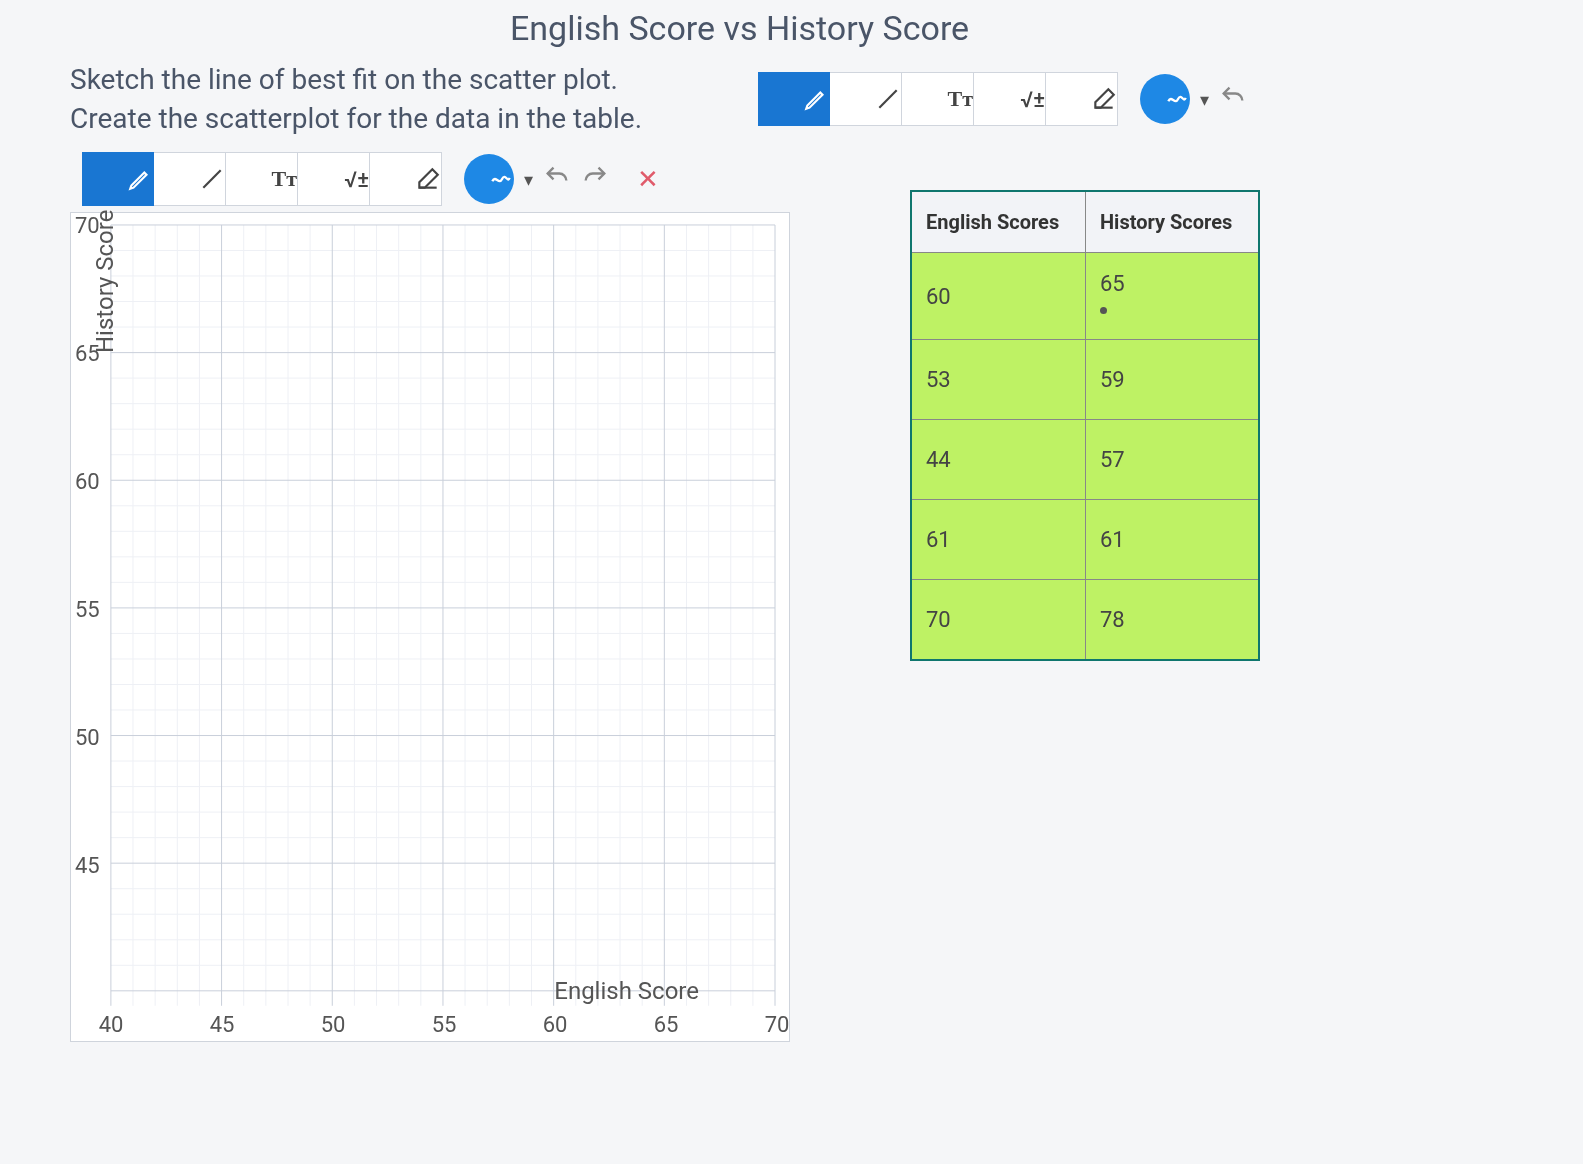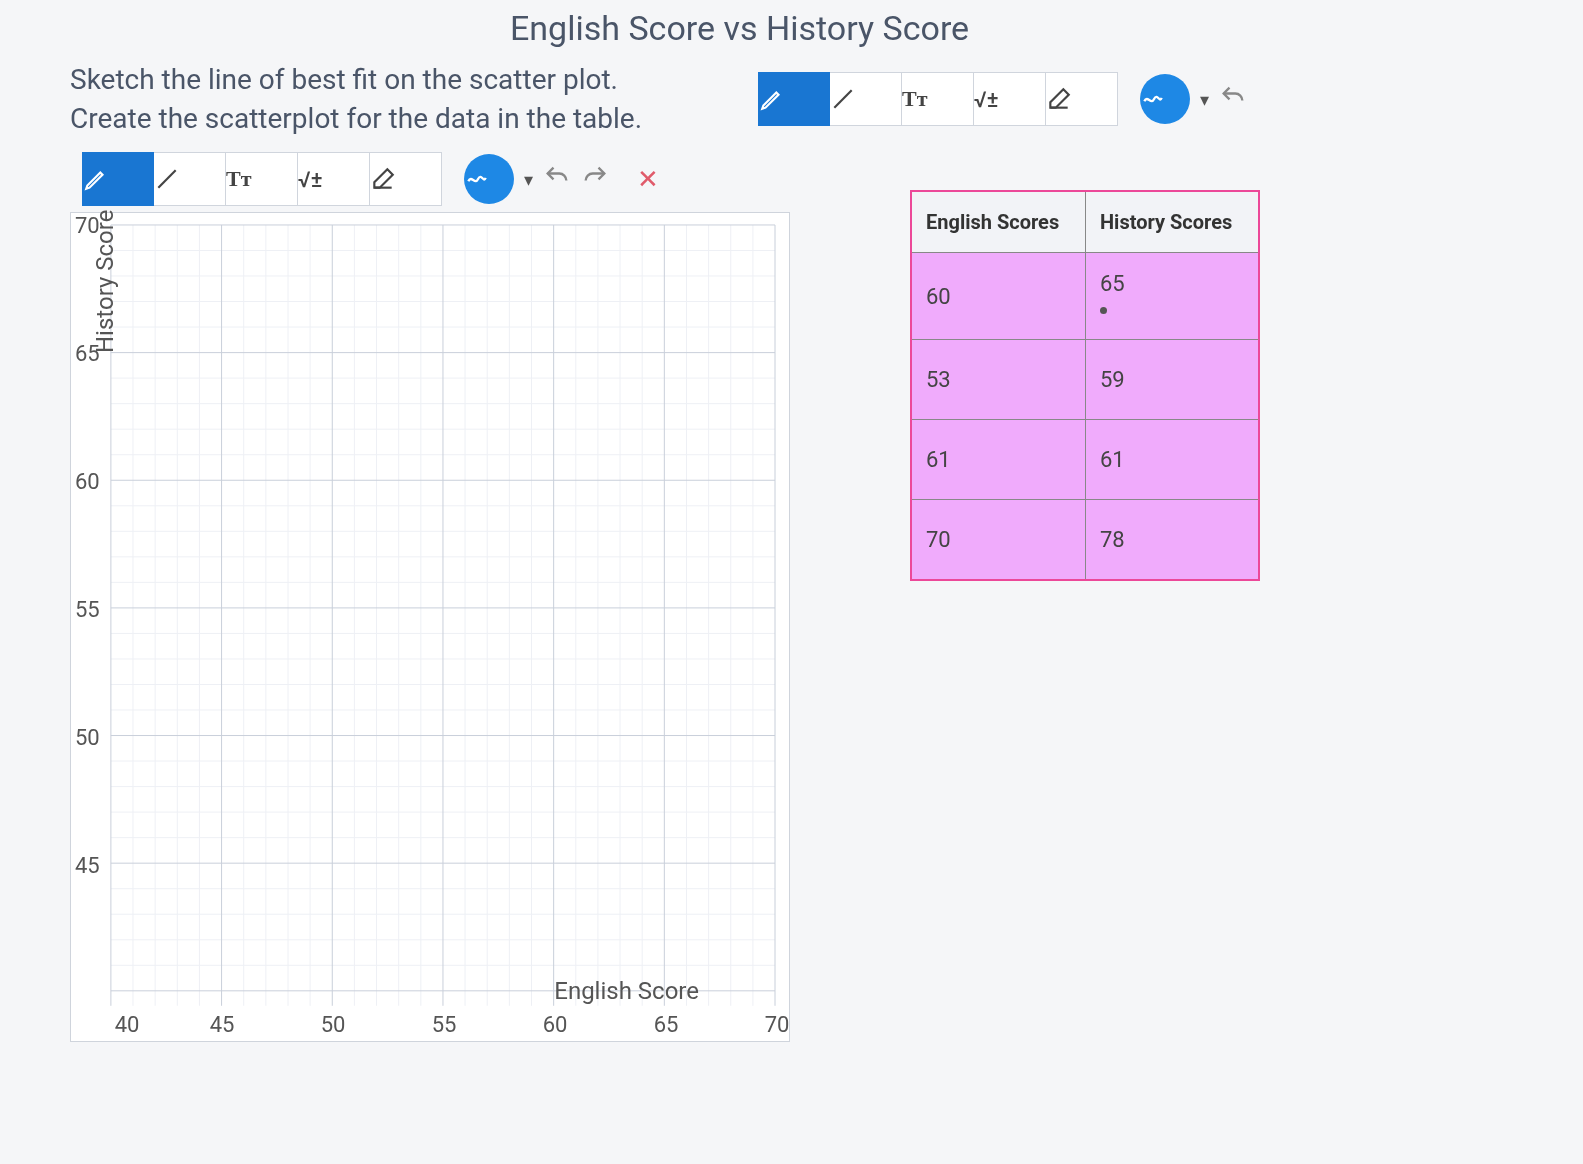--- a/index.html
+++ b/index.html
@@ -42,21 +42,21 @@
     .toolbar-right {
       position: absolute;
       top: 72px;
       left: 758px;
     }
     .tool-btn {
       width: 72px;
       height: 54px;
       display: flex;
       align-items: center;
-      justify-content: flex-start;
+      justify-content: flex-end;
       background: #fff;
       border: 1px solid #d0d5dd;
       cursor: pointer;
       font-size: 22px;
       color: #444;
       position: relative;
     }
     .toolbar-left .tool-btn + .tool-btn,
     .toolbar-right .tool-btn + .tool-btn {
       border-left: none;
@@ -139,22 +139,22 @@
     
     .data-table-wrap {
       position: absolute;
       top: 190px;
       left: 910px;
       width: 350px;
     }
     table.data-table {
       border-collapse: collapse;
       width: 100%;
-      background: #f0abfc;
-      border: 2px solid #ec4899;
+      background: #bef264;
+      border: 2px solid #0f766e;
     }
     table.data-table th, table.data-table td {
       border: 1px solid #888;
       padding: 18px 14px;
       text-align: left;
       font-size: 22px;
       color: #444;
     }
     table.data-table th {
       background: #f2f3f7;
@@ -342,21 +342,21 @@
   <div class="yaxis-label">History Score</div>
   <div class="xaxis-label">English Score</div>
 
   <div class="tick-y" style="top:12px;">70</div>
   <div class="tick-y" style="top:140px;">65</div>
   <div class="tick-y" style="top:268px;">60</div>
   <div class="tick-y" style="top:396px;">55</div>
   <div class="tick-y" style="top:524px;">50</div>
   <div class="tick-y" style="top:652px;">45</div>
 
-  <div class="tick-x" style="left:56px;text-align:center;">40</div>
+  <div class="tick-x" style="left:40px;text-align:center;">40</div>
   <div class="tick-x" style="left:151px;">45</div>
   <div class="tick-x" style="left:262px;">50</div>
   <div class="tick-x" style="left:373px;">55</div>
   <div class="tick-x" style="left:484px;">60</div>
   <div class="tick-x" style="left:595px;">65</div>
   <div class="tick-x" style="left:706px;">70</div>
 </div>
 
 <div class="data-table-wrap">
   <table class="data-table">
@@ -369,20 +369,24 @@
     <tbody>
       <tr>
         <td>60</td>
         <td><span>65</span><br><span class="dotmark"></span></td>
       </tr>
       <tr>
         <td>53</td>
         <td>59</td>
       </tr>
       <tr>
+        <td>44</td>
+        <td>57</td>
+      </tr>
+      <tr>
         <td>61</td>
         <td>61</td>
       </tr>
       <tr>
         <td>70</td>
         <td>78</td>
       </tr>
     </tbody>
   </table>
 </div>

